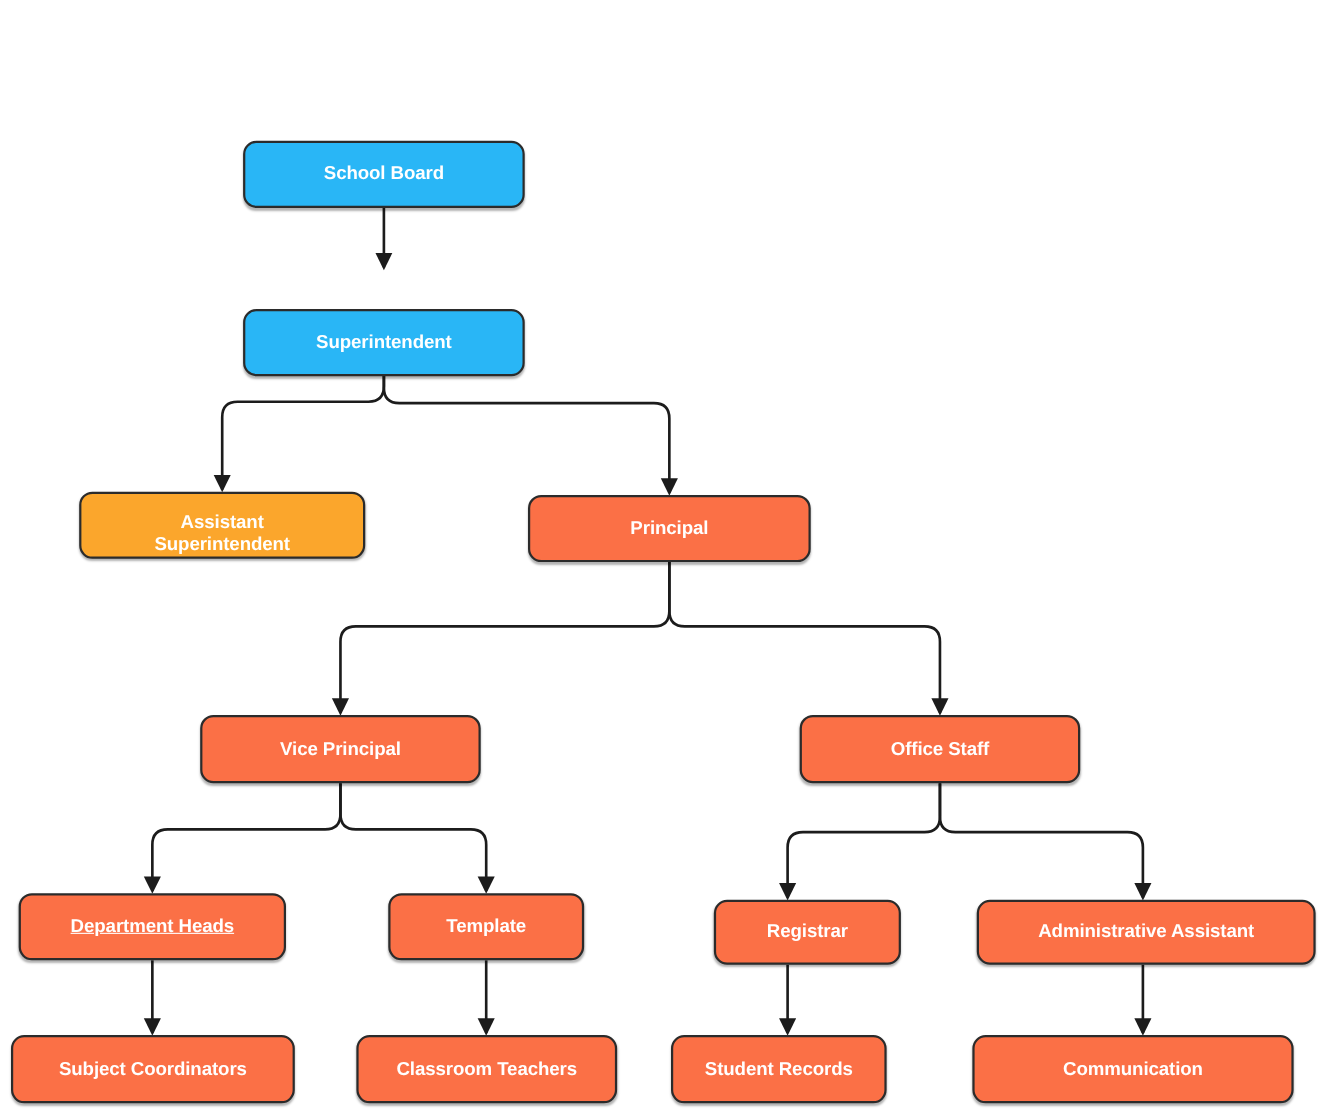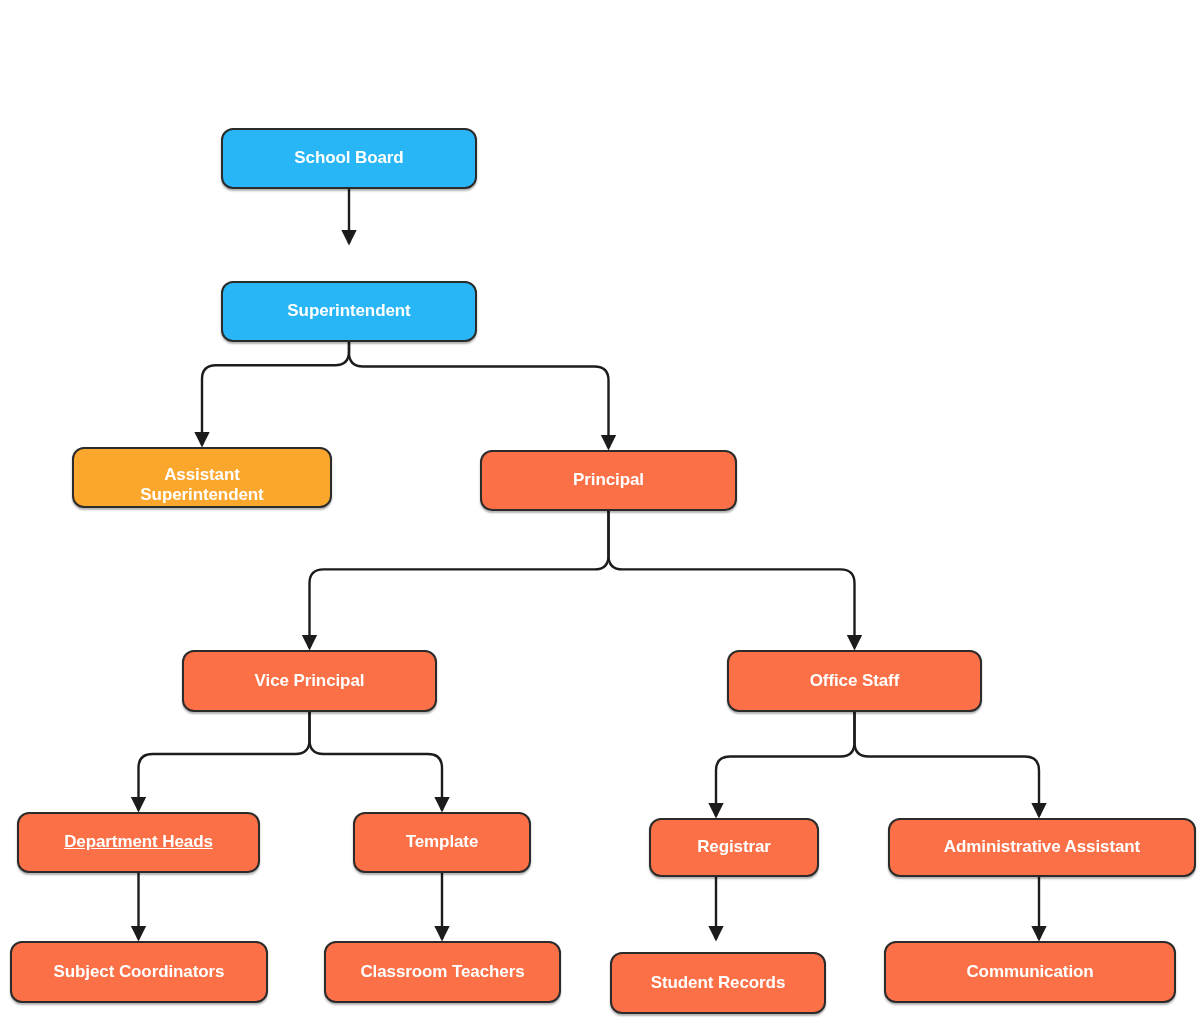--- a/index.html
+++ b/index.html
@@ -122,21 +122,21 @@
       </div>
       <div class="node fill-coral" style="left: 888px; top: 818px; width: 308px; height: 59px;">
         <span class="node-label">Administrative Assistant</span>
       </div>
       <div class="node fill-coral" style="left: 10px; top: 941px; width: 258px; height: 62px;">
         <span class="node-label">Subject Coordinators</span>
       </div>
       <div class="node fill-coral" style="left: 324px; top: 941px; width: 237px; height: 62px;">
         <span class="node-label">Classroom Teachers</span>
       </div>
-      <div class="node fill-coral" style="left: 610px; top: 941px; width: 216px; height: 62px; margin-top: 11px;">
+      <div class="node fill-coral" style="left: 610px; top: 941px; width: 196px; height: 62px;">
         <span class="node-label">Student Records</span>
       </div>
       <div class="node fill-coral" style="left: 884px; top: 941px; width: 292px; height: 62px;">
         <span class="node-label">Communication</span>
       </div>
     </div>
 
 </div>
 
 </body></html>

